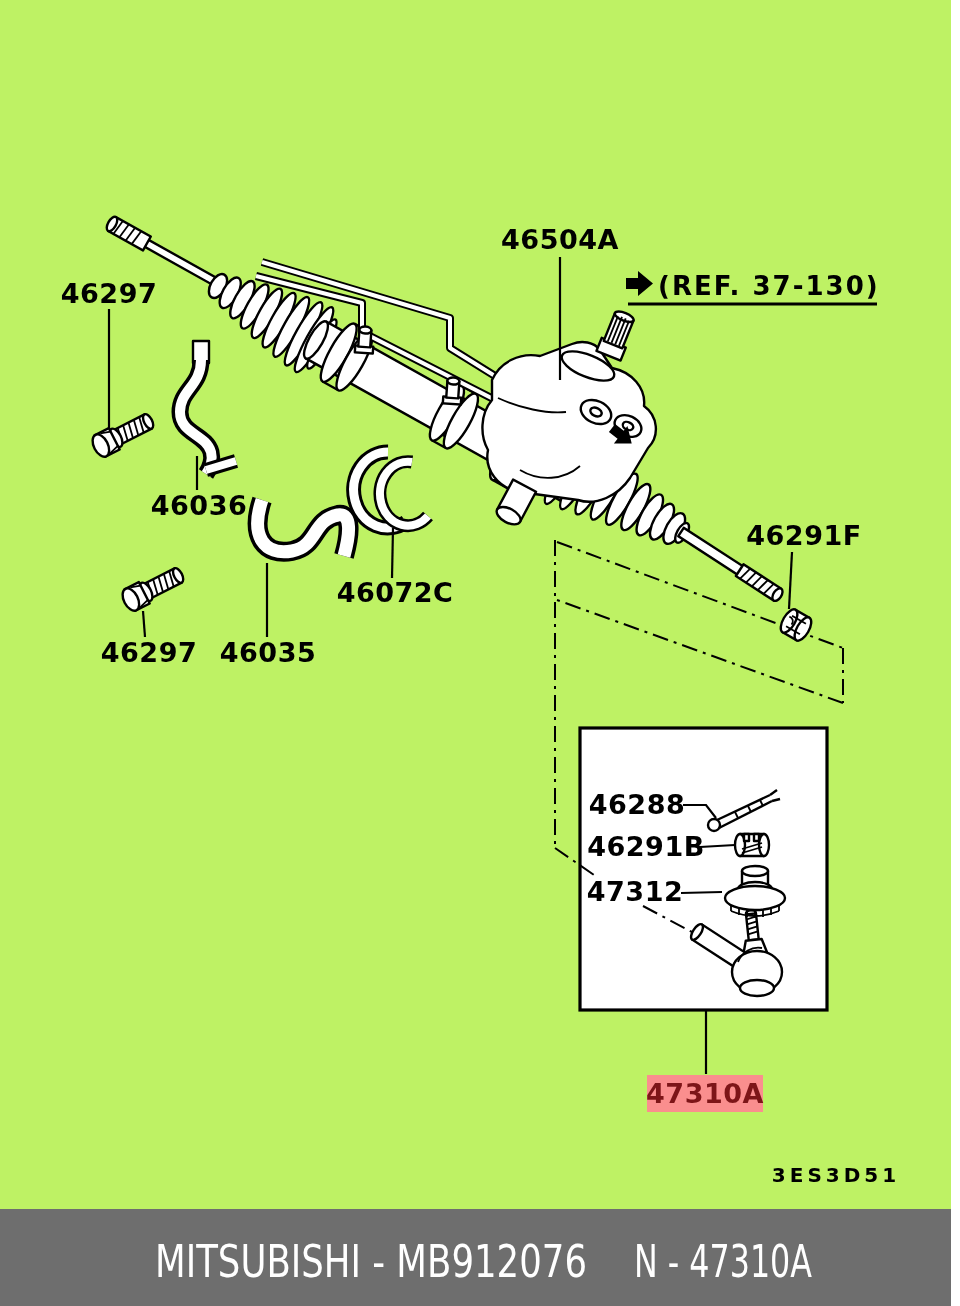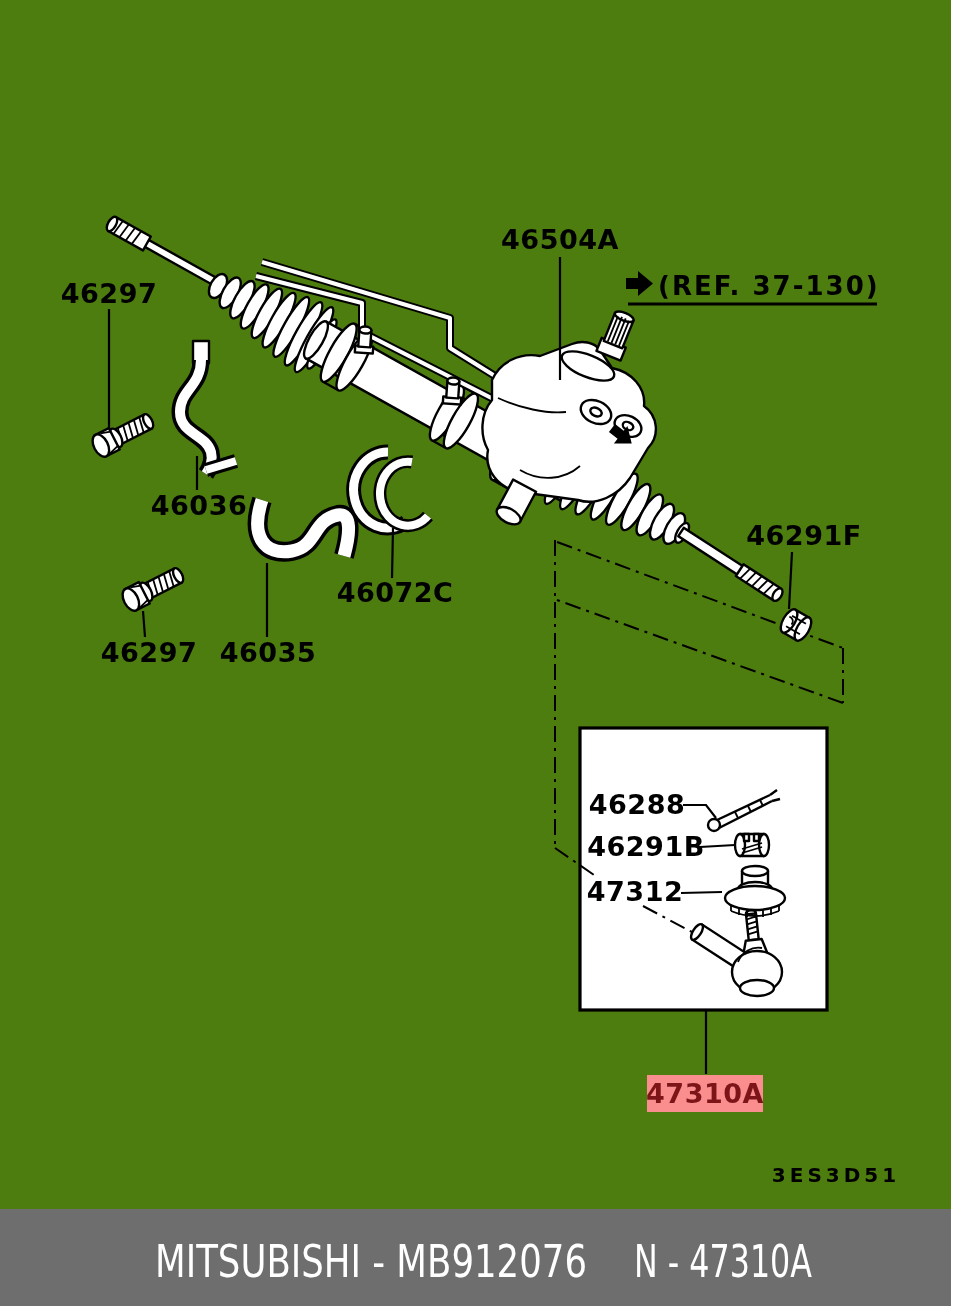--- a/index.html
+++ b/index.html
@@ -1,16 +1,16 @@
 <!DOCTYPE html>
 <html><head>
 <meta charset="utf-8">
 <style>
   html,body{margin:0;padding:0;background:#fff;}
-  .page{position:relative;width:951px;height:1306px;background:#4d7c0f;overflow:hidden;
+  .page{position:relative;width:951px;height:1306px;background:#bef264;overflow:hidden;
         font-family:"DejaVu Sans",sans-serif;}
   svg{display:block;}
   .ln{stroke:#000;stroke-width:2.4;fill:none;stroke-linejoin:round;}
   .wh{stroke:#000;stroke-width:2.4;fill:#ffffff;stroke-linejoin:round;}
   .thin{stroke:#000;stroke-width:1.8;fill:none;}
   .lbl{font:bold 27px "DejaVu Sans",sans-serif;letter-spacing:0.5px;fill:#000;}
   .ref{font:bold 26px "DejaVu Sans",sans-serif;letter-spacing:2px;fill:#000;}
   .code{font:bold 20px "DejaVu Sans",sans-serif;letter-spacing:4px;fill:#000;}
   .hl{font:bold 27px "DejaVu Sans",sans-serif;letter-spacing:0.5px;}
   .foot{font:normal 45px "DejaVu Sans",sans-serif;fill:#fff;}

